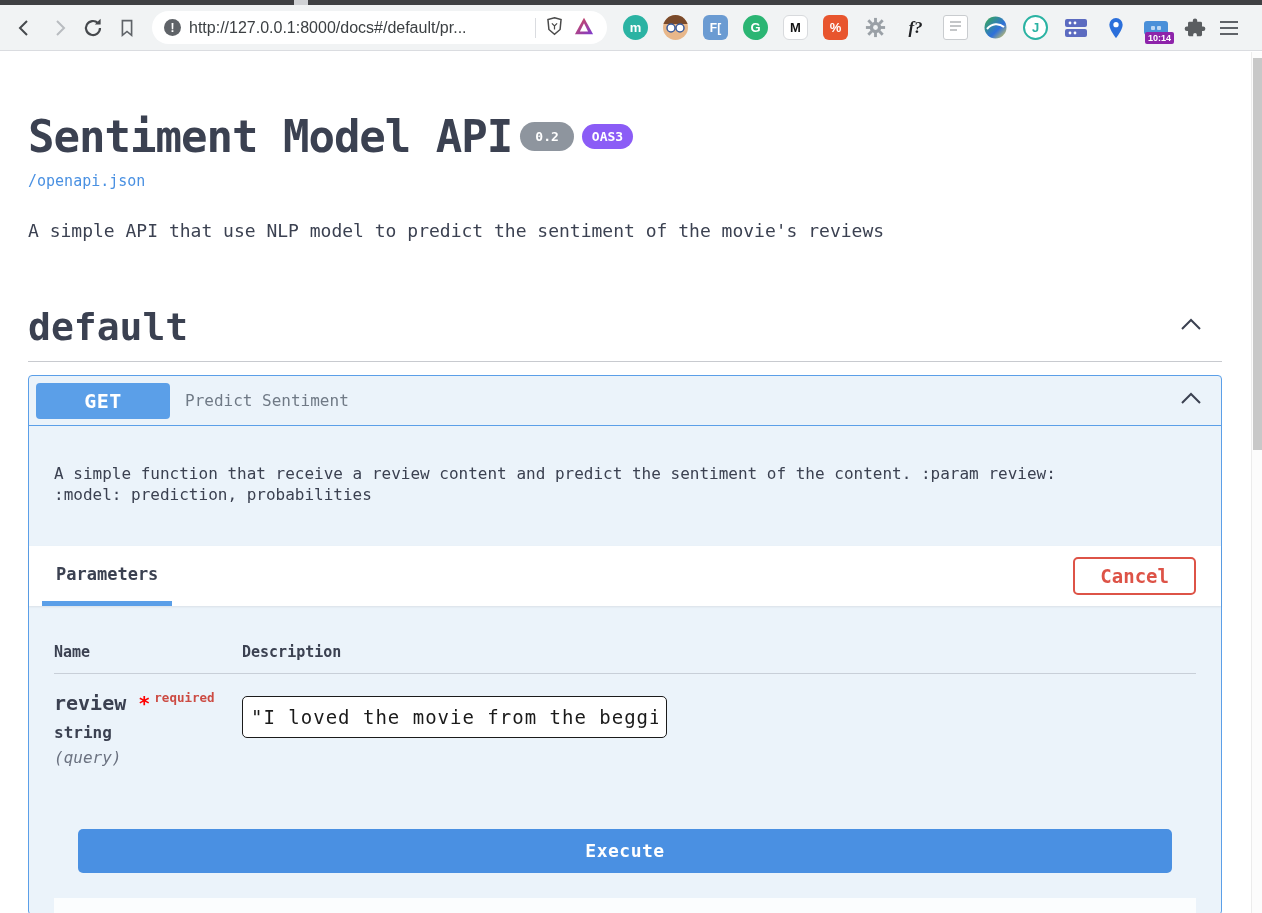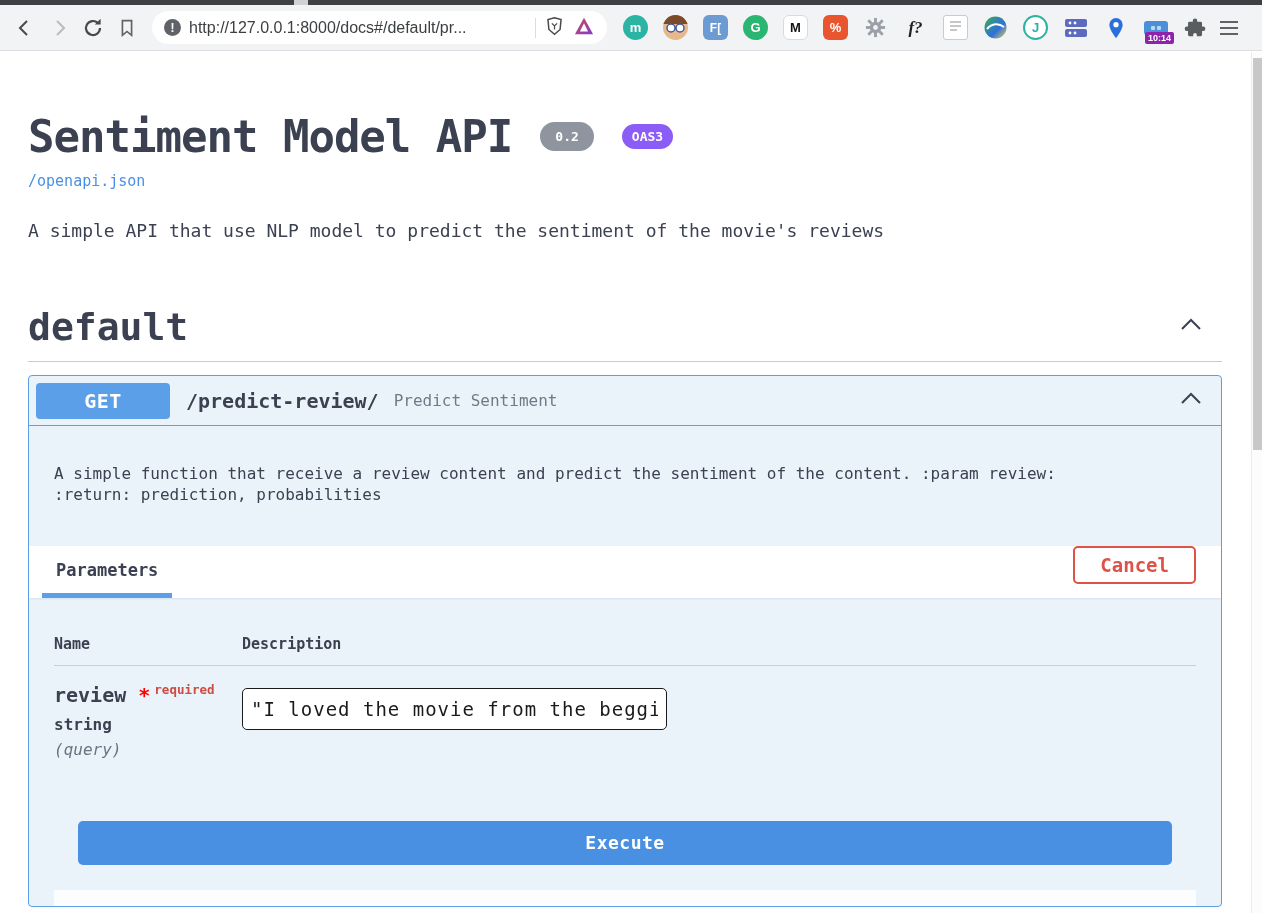--- a/index.html
+++ b/index.html
@@ -44,21 +44,21 @@
   .menu-icon i { display:block; width:18px; height:2px; background:#5f6368; }
 
   
   .scrollbar { position:absolute; right:0; top:52px; bottom:0; width:11px;
                background:#fcfcfc; border-left:1px solid #ececec; z-index:50; }
   .scroll-thumb { position:absolute; left:1px; top:6px; width:9px; height:392px; background:#c8c8c8; }
 
   
   .page { position:relative; height:862px; background:#fff; padding:0 40px 0 28px; color:#3b4151; }
 
-  .title-row { display:flex; align-items:center; gap:28px; padding-top:60px; }
+  .title-row { display:flex; align-items:center; gap:8px; padding-top:60px; }
   .api-title { font-size:44px; font-weight:bold; letter-spacing:-1px; color:#3b4151; }
   .badge { color:#fff; font-weight:bold; font-size:13px; }
   .badge-version { background:#8e959e; padding:7px 15px; border-radius:16px; }
   .badge-oas { background:#8b5cf6; padding:5px 10px; border-radius:14px; }
 
   .spec-link { margin-top:10px; font-size:15px; color:#4990e2; display:inline-block; }
   .api-desc { margin-top:30px; font-size:18px; color:#3b4151; }
 
   .section-row { margin-top:64px; display:flex; align-items:center; justify-content:space-between; padding-right:18px; }
   .section-title { font-size:38px; font-weight:bold; }
@@ -70,21 +70,21 @@
                 border-bottom:1px solid #5b9fe8; cursor:pointer; }
   .method-btn { width:134px; height:36px; background:#5b9fe8; border:none; border-radius:4px;
                 color:#fff; font-weight:bold; font-size:20px; letter-spacing:.5px;
                 font-family:"DejaVu Sans Mono", monospace; }
   .op-path { margin-left:16px; font-size:20px; font-weight:bold; color:#3b4151; }
   .op-summary-text { margin-left:15px; font-size:16px; color:#707a86; }
   .op-chevron { margin-left:auto; margin-right:8px; }
 
   .op-desc { padding:37px 25px 0; height:120px; font-size:16px; line-height:21px; color:#3b4151; }
 
-  .params-header { background:#fff; height:52px; display:flex; align-items:flex-start;
+  .params-header { background:#fff; height:60px; display:flex; align-items:center;
                    justify-content:space-between; padding:0 25px 0 13px;
                    box-shadow:0 1px 2px rgba(0,0,0,.08); }
   .params-tab { align-self:stretch; display:flex; align-items:center; padding:0 14px;
                 font-size:17px; font-weight:bold; border-bottom:5px solid #5b9fe8; cursor:pointer; }
   .cancel-btn { background:transparent; border:2px solid #dd5347; color:#dd5347; border-radius:5px;
                 font-size:19px; font-weight:bold; padding:4px 25px; height:38px;
                 font-family:"DejaVu Sans Mono", monospace; cursor:pointer; }
 
   .params-table { padding:37px 25px 0; }
   .t-head { display:flex; font-size:15px; font-weight:bold; }
@@ -275,32 +275,31 @@
           <polyline points="4,13 13,4 22,13" fill="none" stroke="#3b4151" stroke-width="2"></polyline>
         </svg>
     </span>
   </div>
   <div class="section-divider"></div>
 
   <div class="opblock">
 
     <div class="op-summary">
       <button class="method-btn">GET</button>
-      <span class="op-path">/predict-review/</span>
       <span class="op-summary-text">Predict Sentiment</span>
       <span class="op-chevron">
         <svg width="24" height="16" viewBox="0 0 24 16">
             <polyline points="3,12 12,3 21,12" fill="none" stroke="#3b4151" stroke-width="2"></polyline>
           </svg>
       </span>
     </div>
 
     <div class="op-desc">
       <div>A simple function that receive a review content and predict the sentiment of the content. :param review:</div>
-      <div>:return: prediction, probabilities</div>
+      <div>:model: prediction, probabilities</div>
     </div>
 
     <div class="params-header">
       <span class="params-tab">Parameters</span>
       <button class="cancel-btn">Cancel</button>
     </div>
 
     <div class="params-table">
       <div class="t-head">
         <span class="t-col-name">Name</span>

